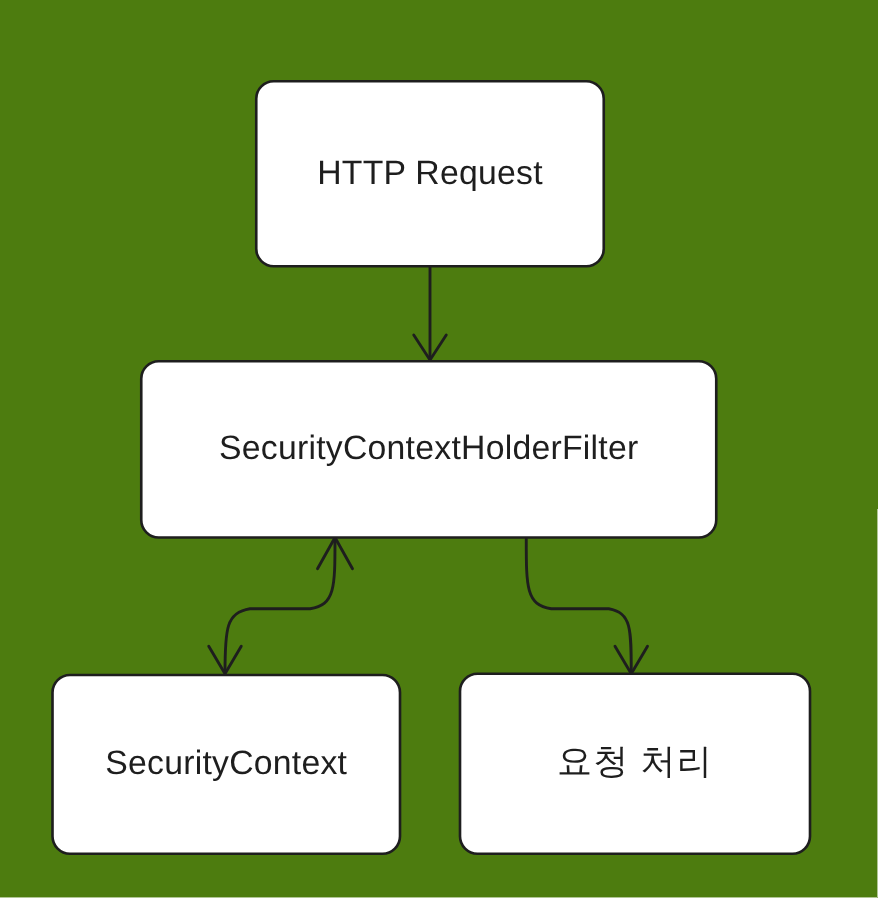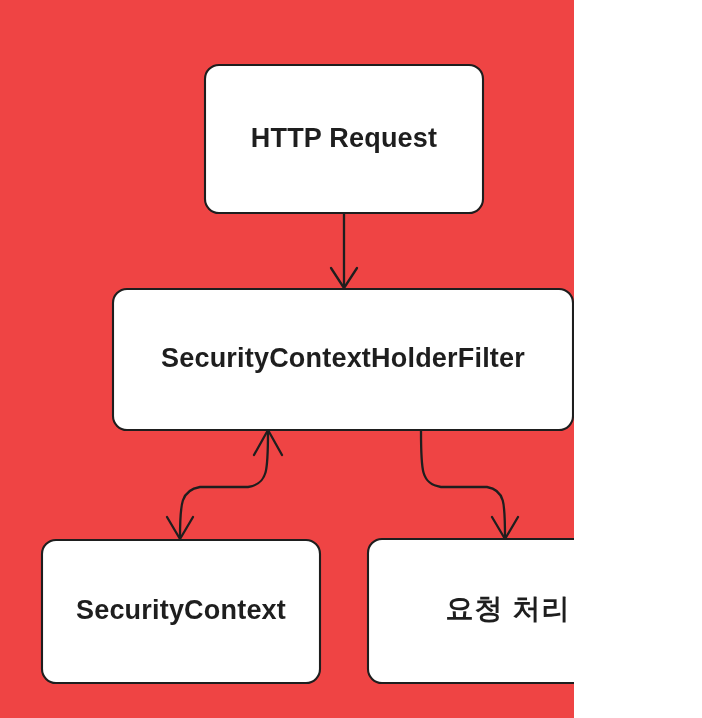--- a/index.html
+++ b/index.html
@@ -5,25 +5,24 @@
   html, body {
     margin: 0;
     padding: 0;
     background: #ffffff;
   }
   body {
     font-family: "Liberation Sans", "DejaVu Sans", sans-serif;
   }
   #canvas {
     position: relative;
-    width: 574px;
+    width: 702px;
     height: 718px;
-    background: #ef4444;
+    background: #4d7c0f;
     overflow: hidden;
-    font-weight: bold;
   }
   .diagram-svg {
     position: absolute;
     left: 0;
     top: 0;
     width: 702px;
     height: 718px;
   }
   .node-box {
     fill: #ffffff;

